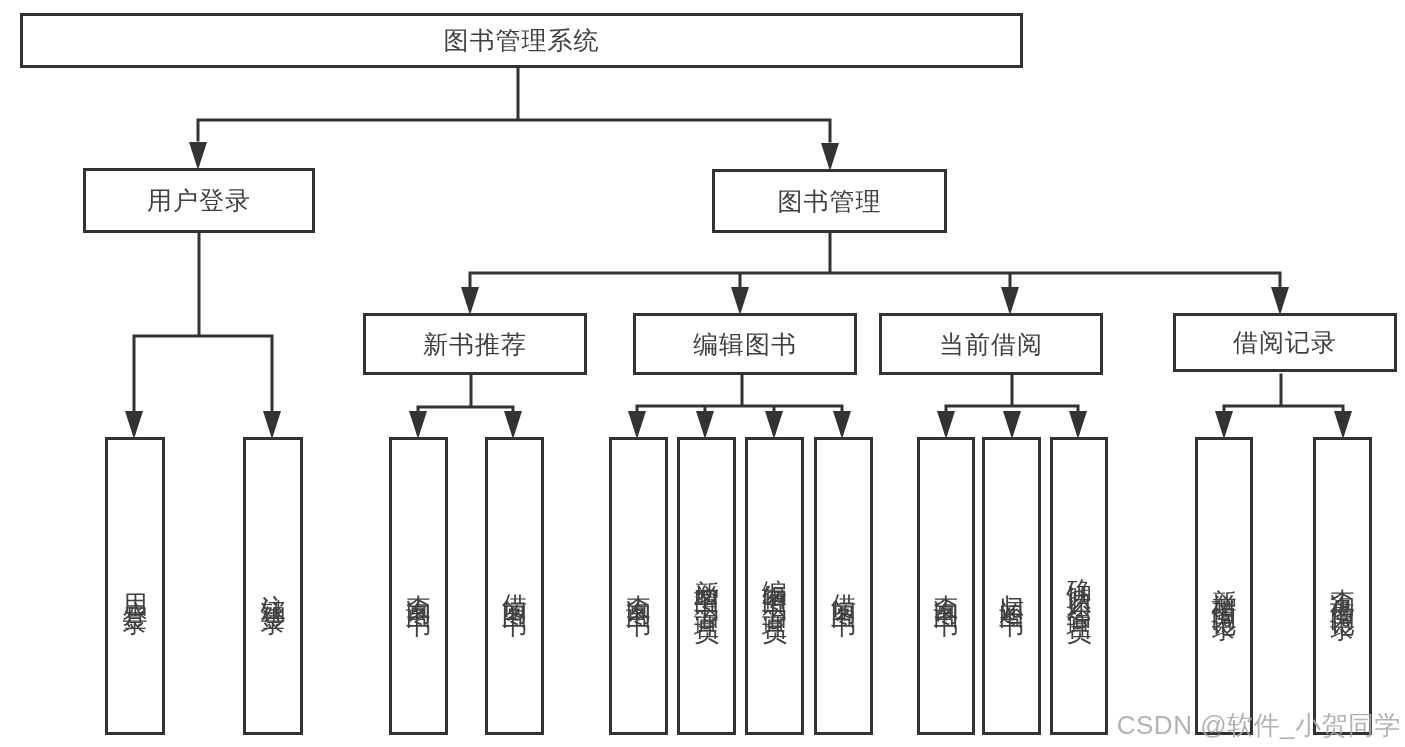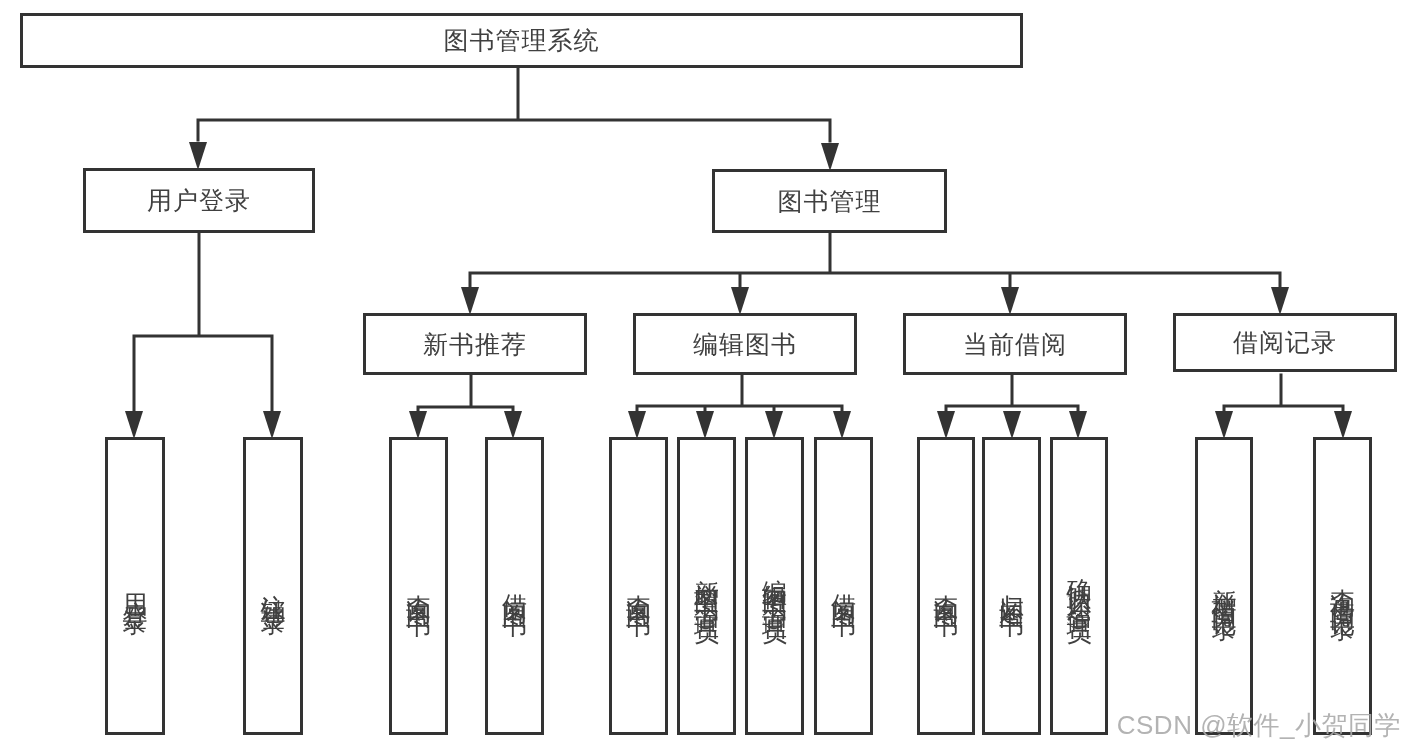--- a/index.html
+++ b/index.html
@@ -92,21 +92,21 @@
   <div class="node h" style="left:712px;top:169px;width:235px;height:64px">
     <span class="lbl">图书管理</span>
   </div>
 
   <div class="node h" style="left:363px;top:313px;width:224px;height:62px">
     <span class="lbl">新书推荐</span>
   </div>
   <div class="node h" style="left:633px;top:313px;width:224px;height:62px">
     <span class="lbl">编辑图书</span>
   </div>
-  <div class="node h" style="left:903px;top:313px;width:224px;height:62px">
+  <div class="node h" style="left:879px;top:313px;width:224px;height:62px">
     <span class="lbl">当前借阅</span>
   </div>
   <div class="node h" style="left:1173px;top:313px;width:224px;height:59px">
     <span class="lbl">借阅记录</span>
   </div>
 
   <div class="node v" style="left:105px;top:437px;width:60px;height:298px">
     <span class="lbl">用户登录</span>
   </div>
   <div class="node v" style="left:243px;top:437px;width:60px;height:298px">

